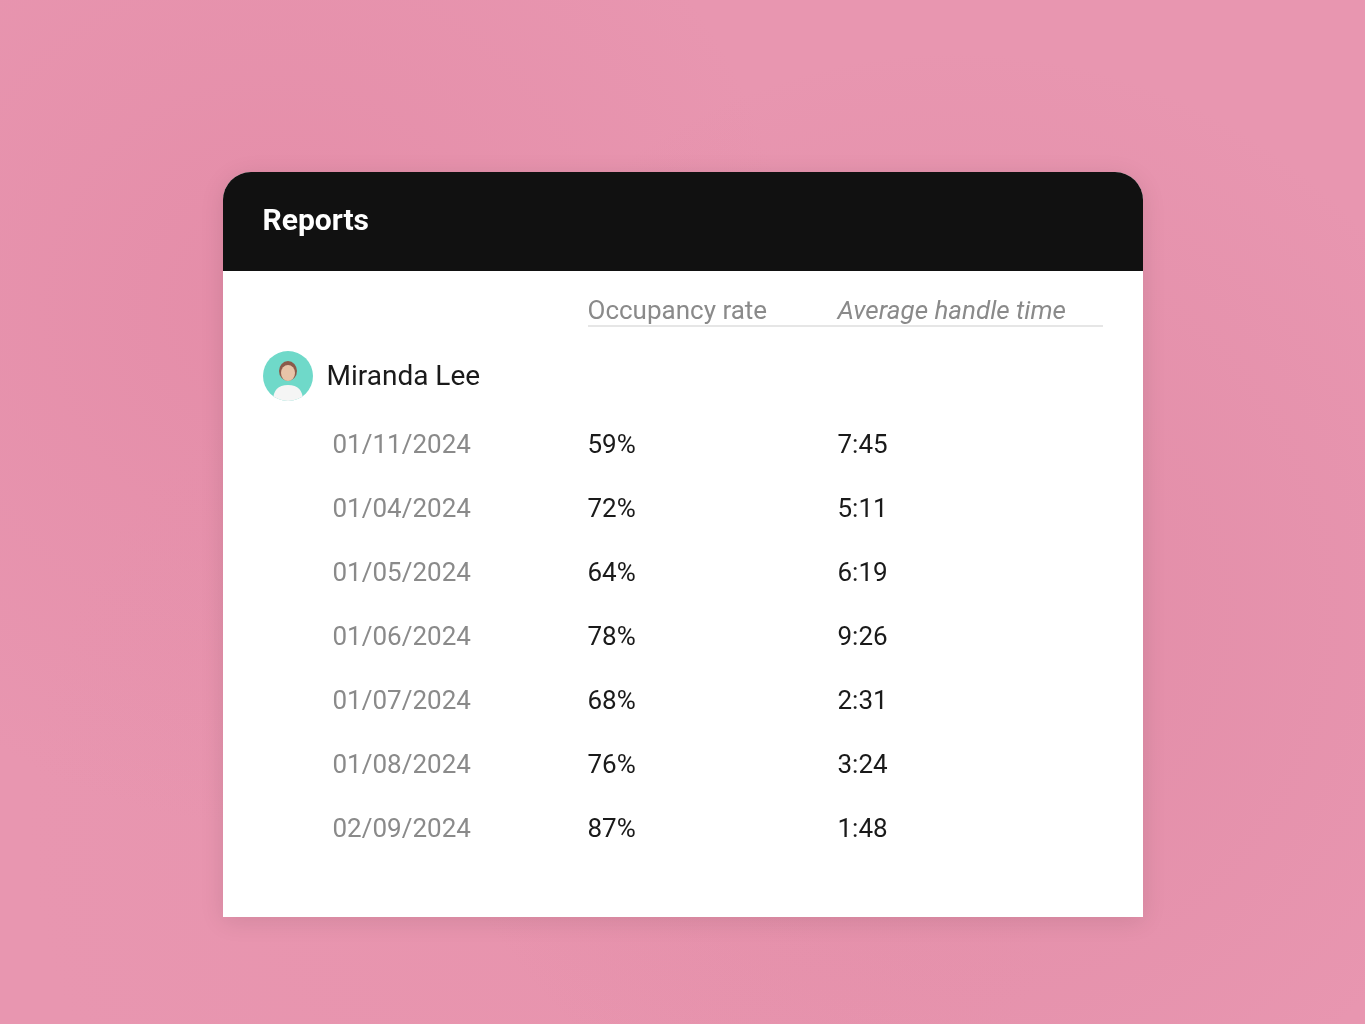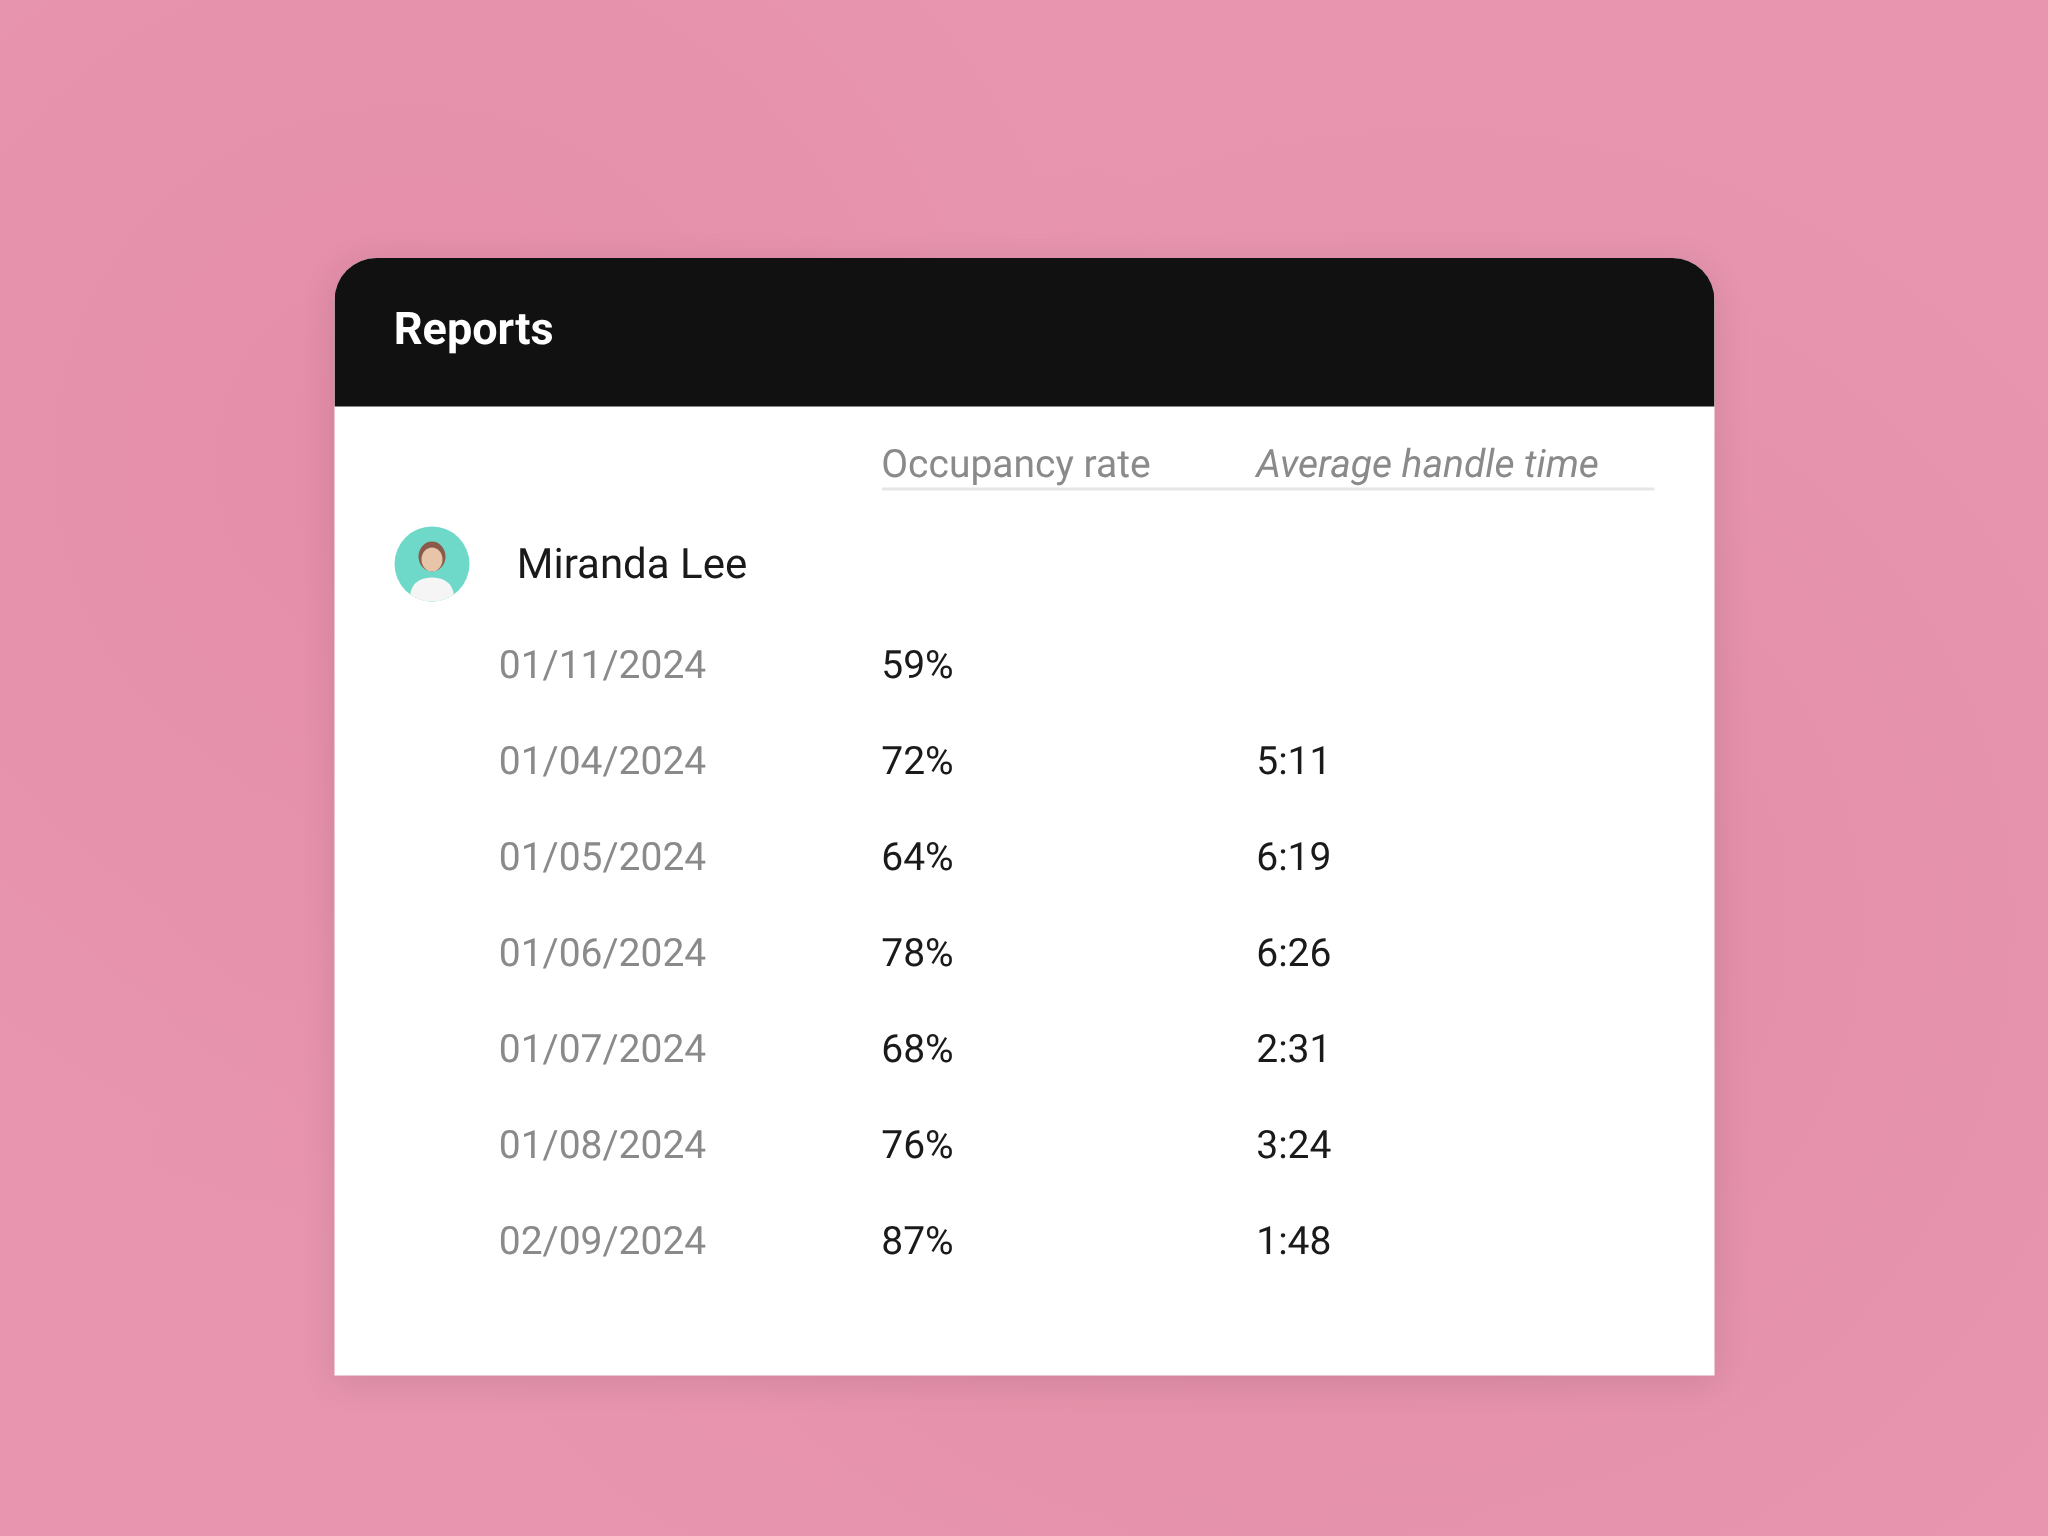--- a/index.html
+++ b/index.html
@@ -56,21 +56,21 @@
     .col-occ {
       width: 250px;
     }
     .col-aht {
       flex: 1;
       font-style: italic;
     }
     .agent-row {
       display: flex;
       align-items: center;
-      gap: 32px;
+      gap: 14px;
       margin-bottom: 28px;
       margin-top: 12px;
       text-align: center;
     }
     .avatar {
       width: 50px;
       height: 50px;
       border-radius: 50%;
       background: #6fd9c9;
       display: flex;
@@ -129,35 +129,36 @@
           <path d="M 4 44 Q 4 28 19 28 Q 34 28 34 44 Z" fill="#f5f5f5"></path>
         </svg>
       </div>
       <div class="agent-name">Miranda Lee</div>
     </div>
 
     <div class="data-rows">
       <div class="data-row">
         <div class="date-cell">01/11/2024</div>
         <div class="occ-cell">59%</div>
+        <div class="aht-cell">7:45</div>
       </div>
       <div class="data-row">
         <div class="date-cell">01/04/2024</div>
         <div class="occ-cell">72%</div>
         <div class="aht-cell">5:11</div>
       </div>
       <div class="data-row">
         <div class="date-cell">01/05/2024</div>
         <div class="occ-cell">64%</div>
         <div class="aht-cell">6:19</div>
       </div>
       <div class="data-row">
         <div class="date-cell">01/06/2024</div>
         <div class="occ-cell">78%</div>
-        <div class="aht-cell">6:26</div>
+        <div class="aht-cell">9:26</div>
       </div>
       <div class="data-row">
         <div class="date-cell">01/07/2024</div>
         <div class="occ-cell">68%</div>
         <div class="aht-cell">2:31</div>
       </div>
       <div class="data-row">
         <div class="date-cell">01/08/2024</div>
         <div class="occ-cell">76%</div>
         <div class="aht-cell">3:24</div>

